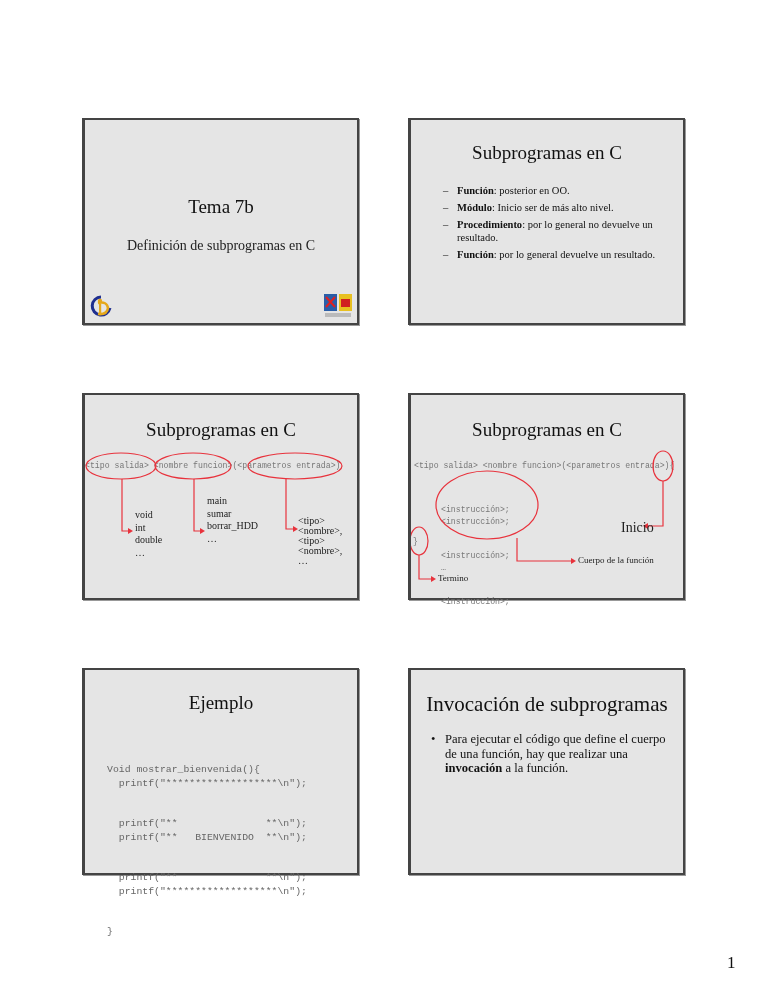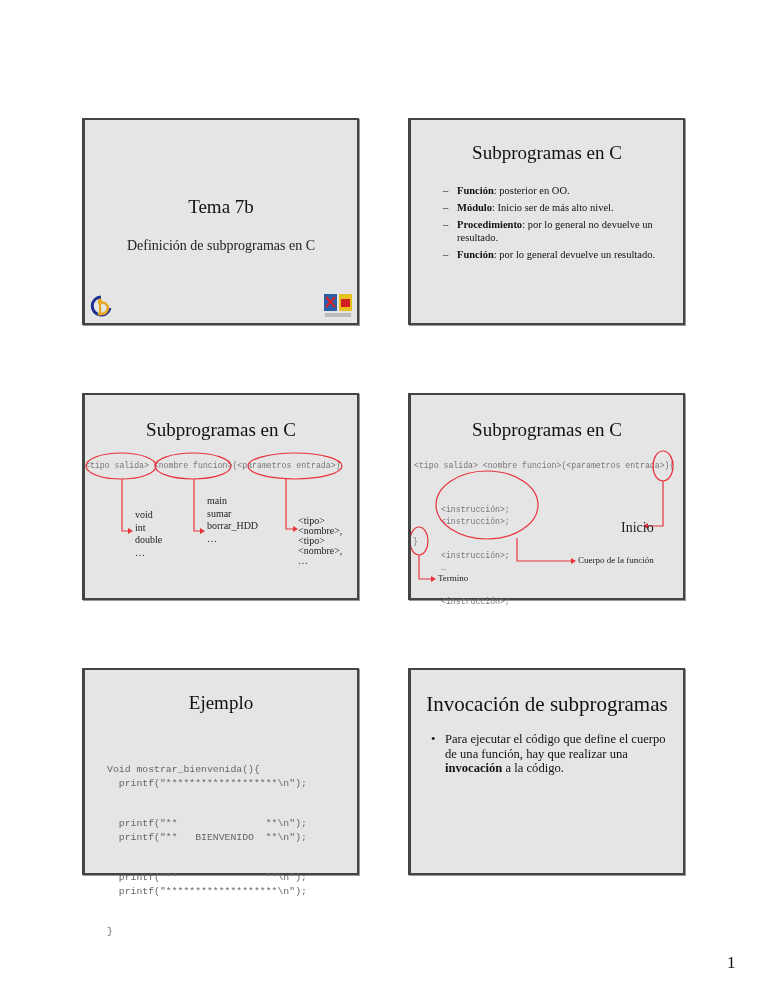--- a/index.html
+++ b/index.html
@@ -160,17 +160,17 @@
     <div>Void mostrar_bienvenida(){</div><div>  printf("*******************\n");</div>
     <div>  printf("**               **\n");</div><div>  printf("**   BIENVENIDO  **\n");</div>
     <div>  printf("**               **\n");</div><div>  printf("*******************\n");</div>
     <div>}</div>
   </div>
 </div>
 
 <div class="slide s6">
   <div class="title">Invocación de subprogramas</div>
   <div class="bullets">
-    <div class="l1"><span>Para ejecutar el código que define el cuerpo de una función, hay que realizar una </span><b>invocación</b><span> a la código.</span></div>
+    <div class="l1"><span>Para ejecutar el código que define el cuerpo de una función, hay que realizar una </span><b>invocación</b><span> a la función.</span></div>
   </div>
 </div>
 
 <div class="page-number">1</div>
 
 </body></html>

